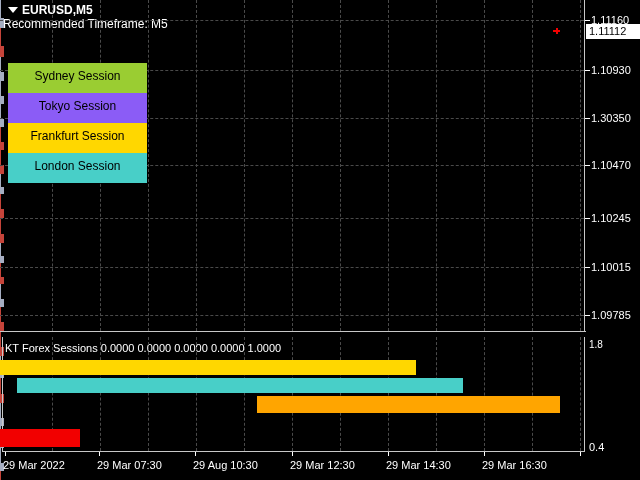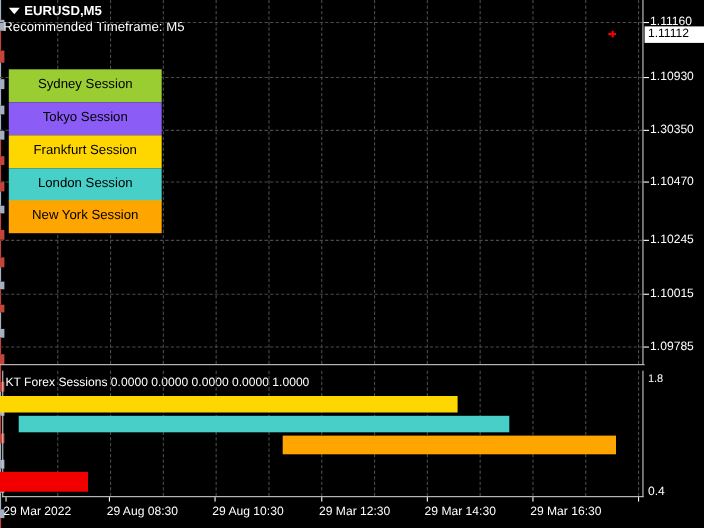--- a/index.html
+++ b/index.html
@@ -114,42 +114,41 @@
     <div style="left: 92px; top: 288px; width: 4px; height: 8px; background: rgb(166, 174, 194);"></div>
     <div style="left: 99px; top: 281px; width: 1px; height: 15px; background: rgb(166, 174, 194);"></div>
     <div style="left: 97px; top: 285px; width: 4px; height: 8px; background: rgb(166, 174, 194);"></div>
     <div style="left: 104px; top: 284px; width: 1px; height: 15px; background: rgb(197, 68, 58);"></div>
     <div class="marker-bar" style="left: 553px; top: 30px; width: 7px; height: 2px;"></div>
     <div class="marker-bar" style="left: 556px; top: 28px; width: 2px; height: 6px;"></div>
     <div class="legend-box" style="top: 63px; background: rgb(154, 205, 50);">Sydney Session</div>
     <div class="legend-box" style="top: 93px; background: #8b5cf6;">Tokyo Session</div>
     <div class="legend-box" style="top: 123px; background: rgb(255, 215, 0);">Frankfurt Session</div>
     <div class="legend-box" style="top: 153px; background: rgb(72, 207, 200);">London Session</div>
-    <div class="legend-box" style="top: 182px; background: rgb(255, 165, 0);">New York Session</div>
     <div class="wline" style="left: 584px; top: 0px; width: 1px; height: 331px;"></div>
     <div class="wline" style="left: 0px; top: 331px; width: 586px; height: 1px;"></div>
     <div class="wline" style="left: 2px; top: 337px; width: 1px; height: 115px;"></div>
     <div class="wline" style="left: 584px; top: 337px; width: 1px; height: 115px;"></div>
     <div class="wline" style="left: 2px; top: 451px; width: 583px; height: 1px;"></div>
     <div class="px-label" style="left: 591px; top: 14px;">1.11160</div>
     <div class="tick-h" style="left: 585px; top: 20px;"></div>
     <div class="px-label" style="left: 591px; top: 64px;">1.10930</div>
     <div class="tick-h" style="left: 585px; top: 70px;"></div>
     <div class="px-label" style="left: 591px; top: 112px;">1.30350</div>
     <div class="tick-h" style="left: 585px; top: 118px;"></div>
     <div class="px-label" style="left: 591px; top: 159px;">1.10470</div>
     <div class="tick-h" style="left: 585px; top: 165px;"></div>
     <div class="px-label" style="left: 591px; top: 212px;">1.10245</div>
     <div class="tick-h" style="left: 585px; top: 218px;"></div>
     <div class="px-label" style="left: 591px; top: 261px;">1.10015</div>
     <div class="tick-h" style="left: 585px; top: 267px;"></div>
     <div class="px-label" style="left: 591px; top: 309px;">1.09785</div>
     <div class="tick-h" style="left: 585px; top: 315px;"></div>
     <div class="px-label" style="left: 3px; top: 459px;">29 Mar 2022</div>
-    <div class="px-label" style="left: 97px; top: 459px;">29 Aug 08:30</div>
+    <div class="px-label" style="left: 97px; top: 459px;">29 Mar 07:30</div>
     <div class="px-label" style="left: 193px; top: 459px;">29 Aug 10:30</div>
     <div class="px-label" style="left: 290px; top: 459px;">29 Mar 12:30</div>
     <div class="px-label" style="left: 386px; top: 459px;">29 Mar 14:30</div>
     <div class="px-label" style="left: 482px; top: 459px;">29 Mar 16:30</div>
     <div class="tick-v" style="left: 5px; top: 452px;"></div>
     <div class="tick-v" style="left: 99px; top: 452px;"></div>
     <div class="tick-v" style="left: 195px; top: 452px;"></div>
     <div class="tick-v" style="left: 292px; top: 452px;"></div>
     <div class="tick-v" style="left: 388px; top: 452px;"></div>
     <div class="tick-v" style="left: 484px; top: 452px;"></div>

